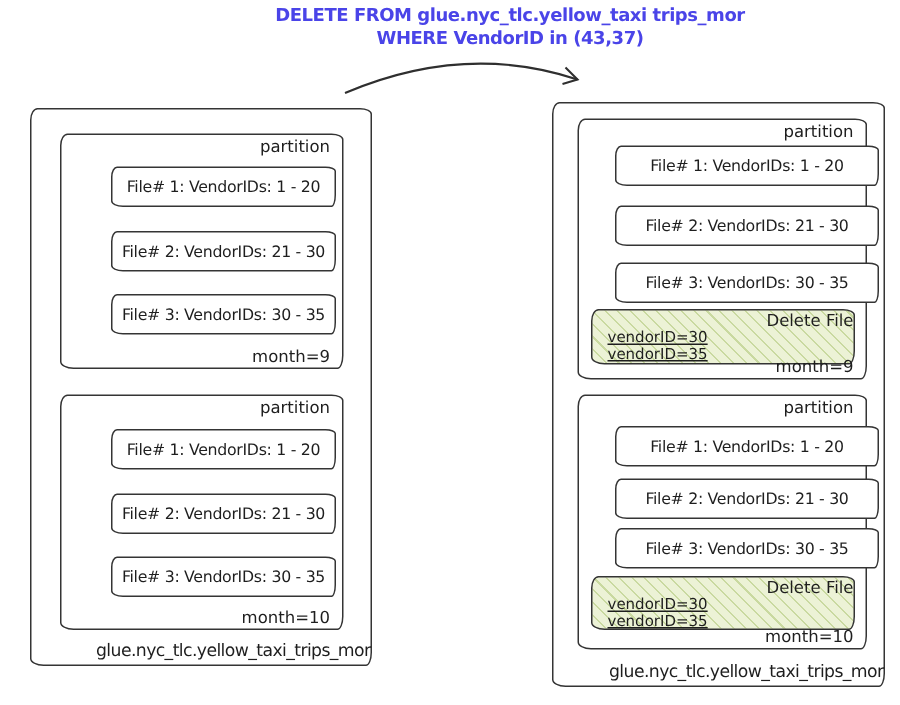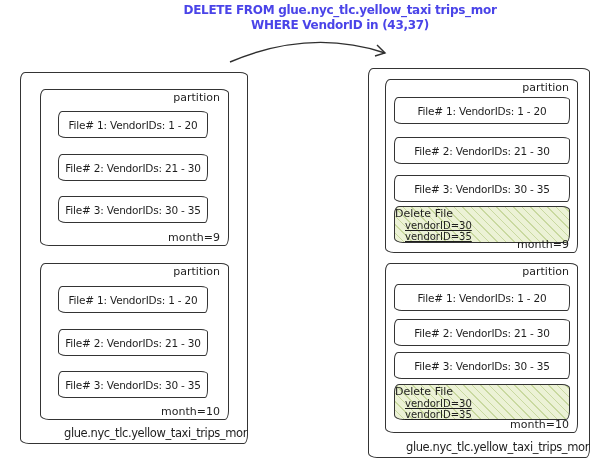--- a/index.html
+++ b/index.html
@@ -23,33 +23,34 @@
   .table-label{
     position:absolute;bottom:3px;left:0;right:0;text-align:right;
     font-size:11.5px;letter-spacing:-0.4px;
   }
   .plabel{position:absolute;top:1px;right:8px;font-size:11px;}
   .month{position:absolute;bottom:1px;right:8px;font-size:11px;}
   .file{
     display:flex;align-items:center;justify-content:center;
     font-size:10.5px;letter-spacing:-0.2px;white-space:nowrap;
     border-radius:4px 7px 3px 8px / 7px 3px 8px 4px;
+    margin-left:16px;
   }
   .file.narrow{left:17px;width:150px;height:27px;}
   .file.wide{left:8px;width:176px;height:27px;}
   .delete-box{
     left:8px;width:176px;
     background:
       repeating-linear-gradient(45deg,
         var(--delete_hatch,#c9d9a0) 0px, var(--delete_hatch,#c9d9a0) 1px,
         transparent 1px, transparent 6px),
       var(--delete_fill,#ecf2d6);
     font-size:10px;line-height:11.5px;
   }
-  .del-title{text-align:left;font-size:11px;padding-top:1px;}
+  .del-title{text-align:right;font-size:11px;padding-top:1px;}
   .del-row{padding-left:10px;text-decoration:underline;}
 </style>
 </head>
 <body>
 
 <div class="canvas">
 
   <div class="query">
     <div>DELETE FROM glue.nyc_tlc.yellow_taxi trips_mor</div>
     <div>WHERE VendorID in (43,37)</div>

